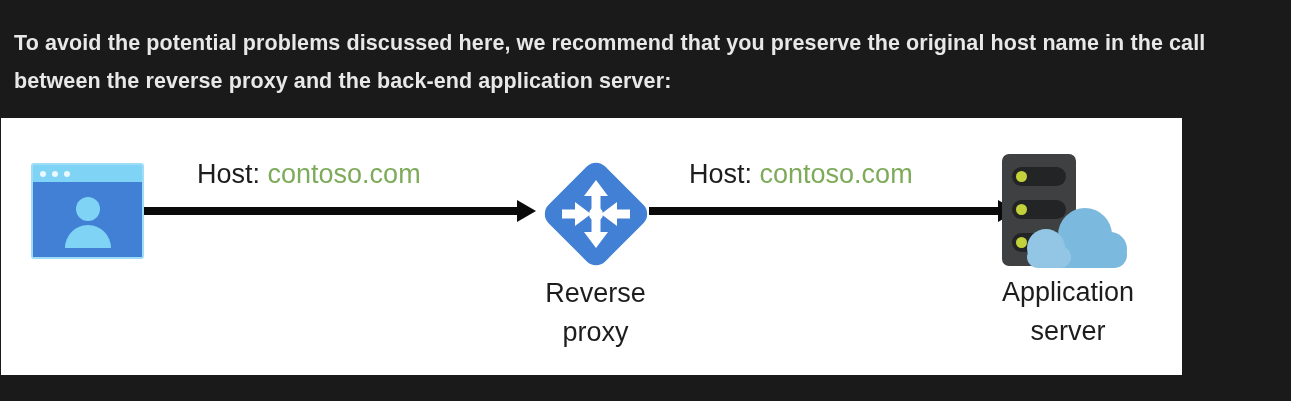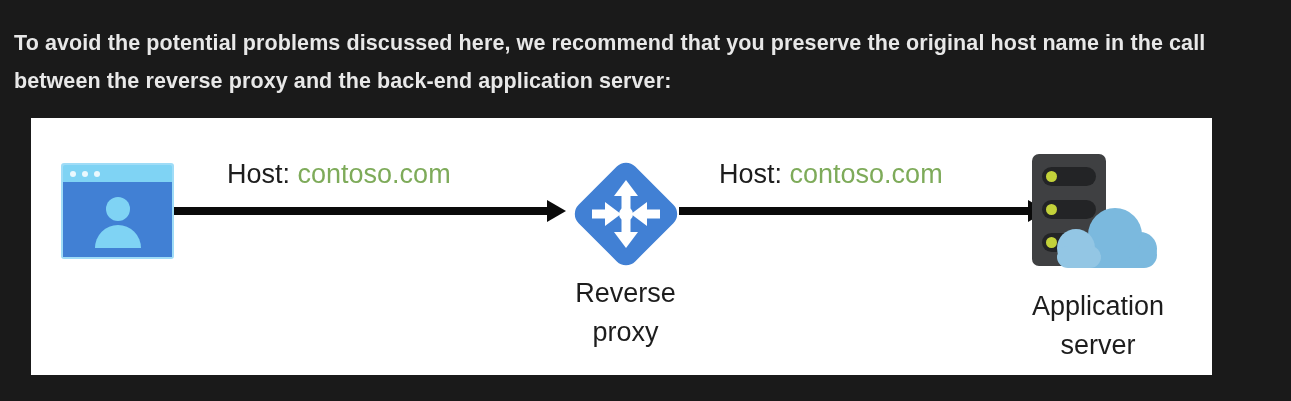--- a/index.html
+++ b/index.html
@@ -24,21 +24,21 @@
     color: #e8e8e8;
     font-size: 21.5px;
     line-height: 38px;
     letter-spacing: 0.1px;
     font-weight: 700;
   }
 
   
   #diagram-panel {
     position: absolute;
-    left: 31px;
+    left: 1px;
     top: 118px;
     width: 1181px;
     height: 257px;
     background: #ffffff;
   }
 
   
   #client-icon {
     position: absolute;
     left: 30px;
@@ -238,21 +238,21 @@
   }
   #server-icon .cloud .p-right {
     left: 66px; top: 24px; width: 34px; height: 34px; background: #7bb9de;
   }
   #server-icon .cloud .p-base {
     left: 6px; top: 34px; width: 94px; height: 26px; background: #7bb9de; border-radius: 13px;
   }
   #server-icon .cloud .p-base2 {
     left: 0px; top: 38px; width: 44px; height: 22px; background: #93c6e4; border-radius: 11px;
   }
-  #server-node .node-caption { margin-top: 16px; text-align: center; }
+  #server-node .node-caption { margin-top: 2px; text-align: center; }
 </style>
 </head>
 <body>
 
 <p id="intro-paragraph">To avoid the potential problems discussed here, we recommend that you preserve the original host name in the call between the reverse proxy and the back-end application server:</p>
 
 <div id="diagram-panel">
 
   <div id="client-icon">
     <div class="win-frame"></div>

